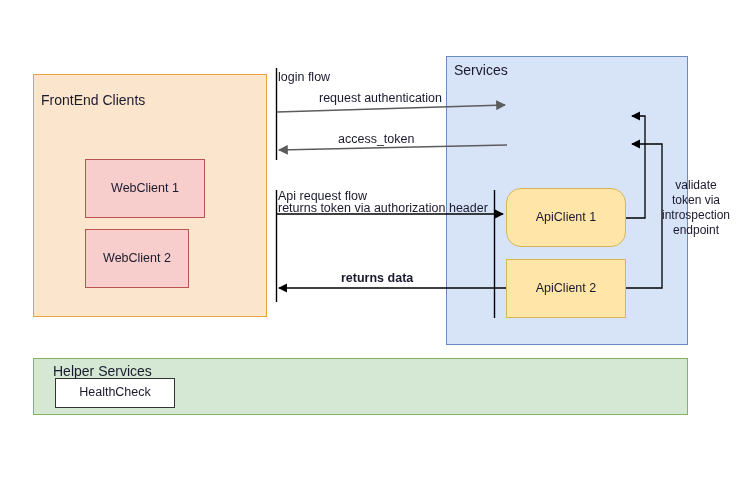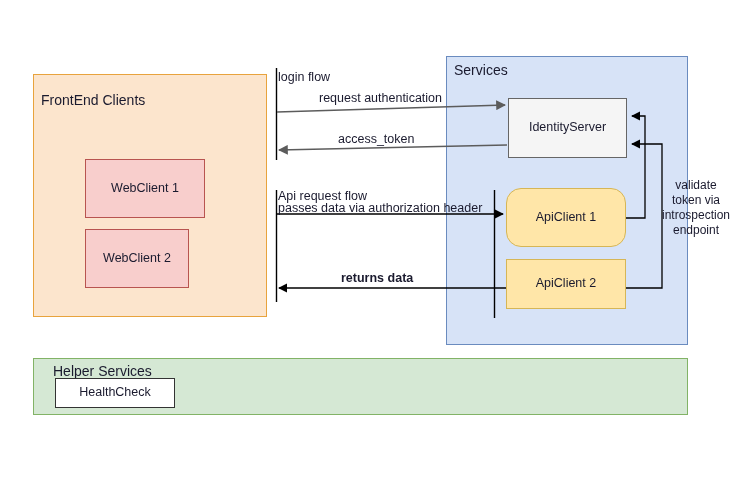--- a/index.html
+++ b/index.html
@@ -77,29 +77,26 @@
   <div class="group-title" style="left:53px; top:363px;">Helper Services</div>
 
   <div class="box label-center" style="left:85px; top:159px; width:120px; height:59px; background:#f8cecc; border-color:#b85450;">
     <span>WebClient 1</span>
   </div>
 
   <div class="box label-center" style="left:85px; top:229px; width:104px; height:59px; background:#f8cecc; border-color:#b85450;">
     <span>WebClient 2</span>
   </div>
 
-  <div class="box label-center" style="left:508px; top:98px; width:119px; height:60px; background:#f5f5f5; border-color:#666666;">
-    <span>IdentityServer</span>
-  </div>
 
   <div class="box label-center" style="left:506px; top:188px; width:120px; height:59px; background:#ffe6a8; border-color:#d6b656;border-radius:15px;">
     <span>ApiClient 1</span>
   </div>
 
-  <div class="box label-center" style="left:506px; top:259px; width:120px; height:50px; background:#ffe6a8; border-color:#d6b656;">
+  <div class="box label-center" style="left:506px; top:259px; width:120px; height:59px; background:#ffe6a8; border-color:#d6b656;">
     <span>ApiClient 2</span>
   </div>
 
   <div class="box label-center" style="left:55px; top:378px; width:120px; height:30px; background:#ffffff; border-color:#333333;">
     <span>HealthCheck</span>
   </div>
 
   <svg class="overlay" viewBox="0 0 745 479">
     <defs>
       <marker id="arrow-gray" viewBox="0 0 10 10" refX="9" refY="5" markerWidth="7" markerHeight="7" orient="auto-start-reverse">
@@ -126,21 +123,21 @@
 
     <path d="M 626 218 L 645 218 L 645 116 L 632 116" fill="none" stroke="#000000" stroke-width="1.3" marker-end="url(#arrow-black)"></path>
 
     <path d="M 626 288 L 662 288 L 662 144 L 632 144" fill="none" stroke="#000000" stroke-width="1.3" marker-end="url(#arrow-black)"></path>
   </svg>
 
   <div class="flow-label" style="left:278px; top:70px;">login flow</div>
   <div class="flow-label" style="left:319px; top:91px;">request authentication</div>
   <div class="flow-label" style="left:338px; top:132px;">access_token</div>
   <div class="flow-label" style="left:278px; top:189px;text-align:center;">Api request flow</div>
-  <div class="flow-label" style="left:278px; top:201px;">passes data via authorization header</div>
+  <div class="flow-label" style="left:278px; top:201px;">returns token via authorization header</div>
   <div class="flow-label" style="left:341px; top:271px;font-weight:bold;">returns data</div>
 
   <div class="side-note" style="left:650px; top:178px; width:92px;">validate
 token via
 introspection
 endpoint</div>
 
 </div>
 
 </body></html>

